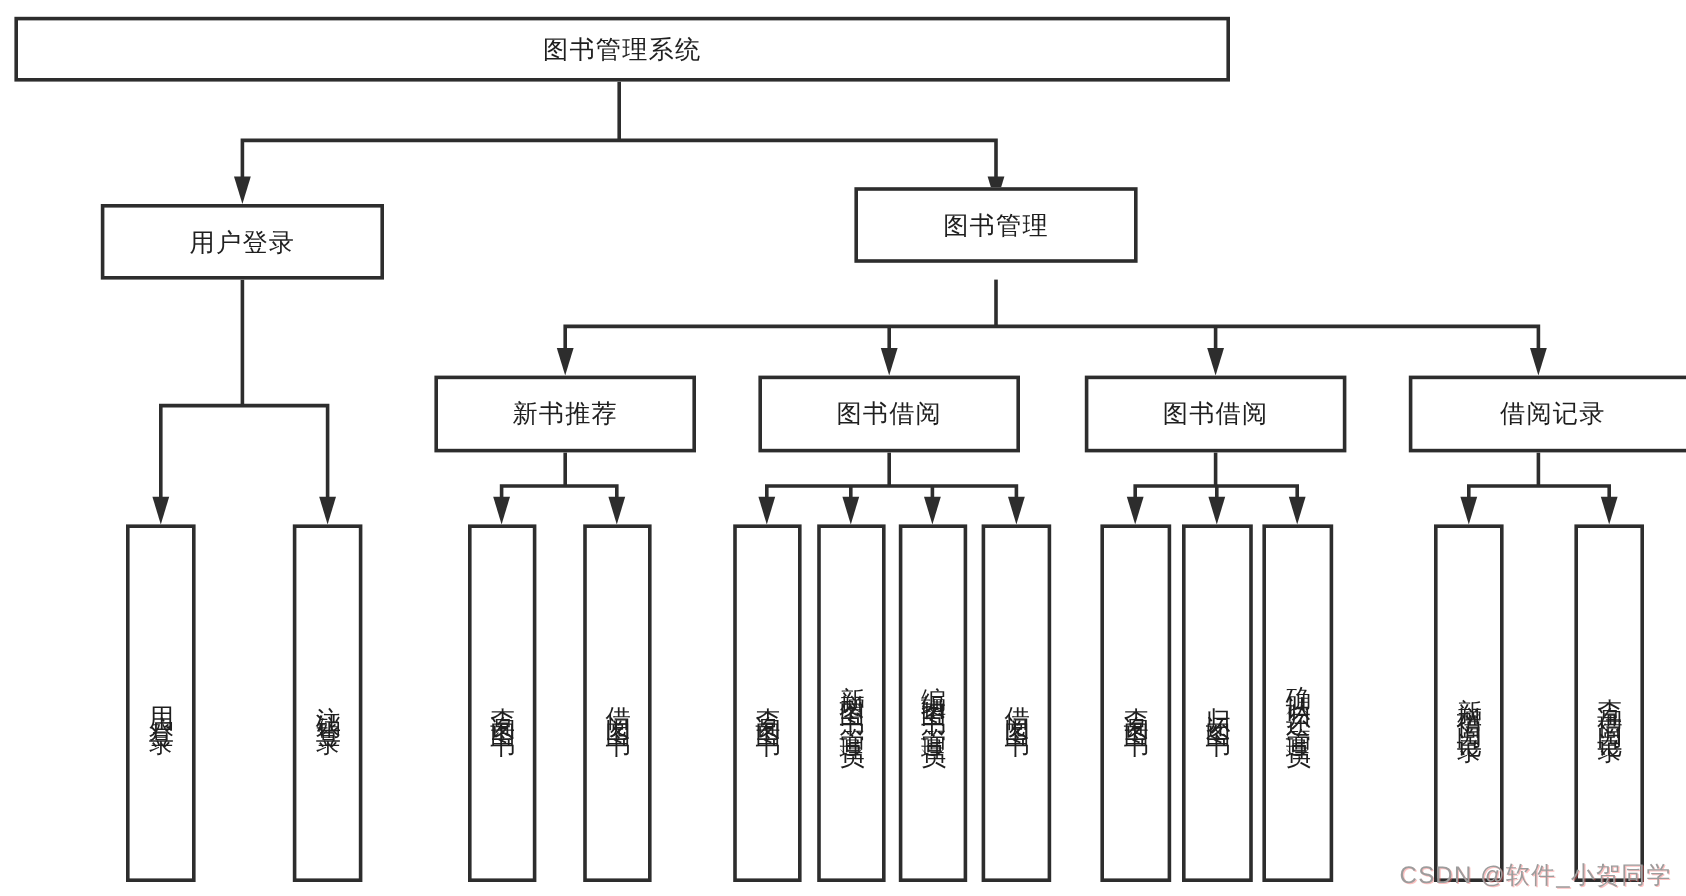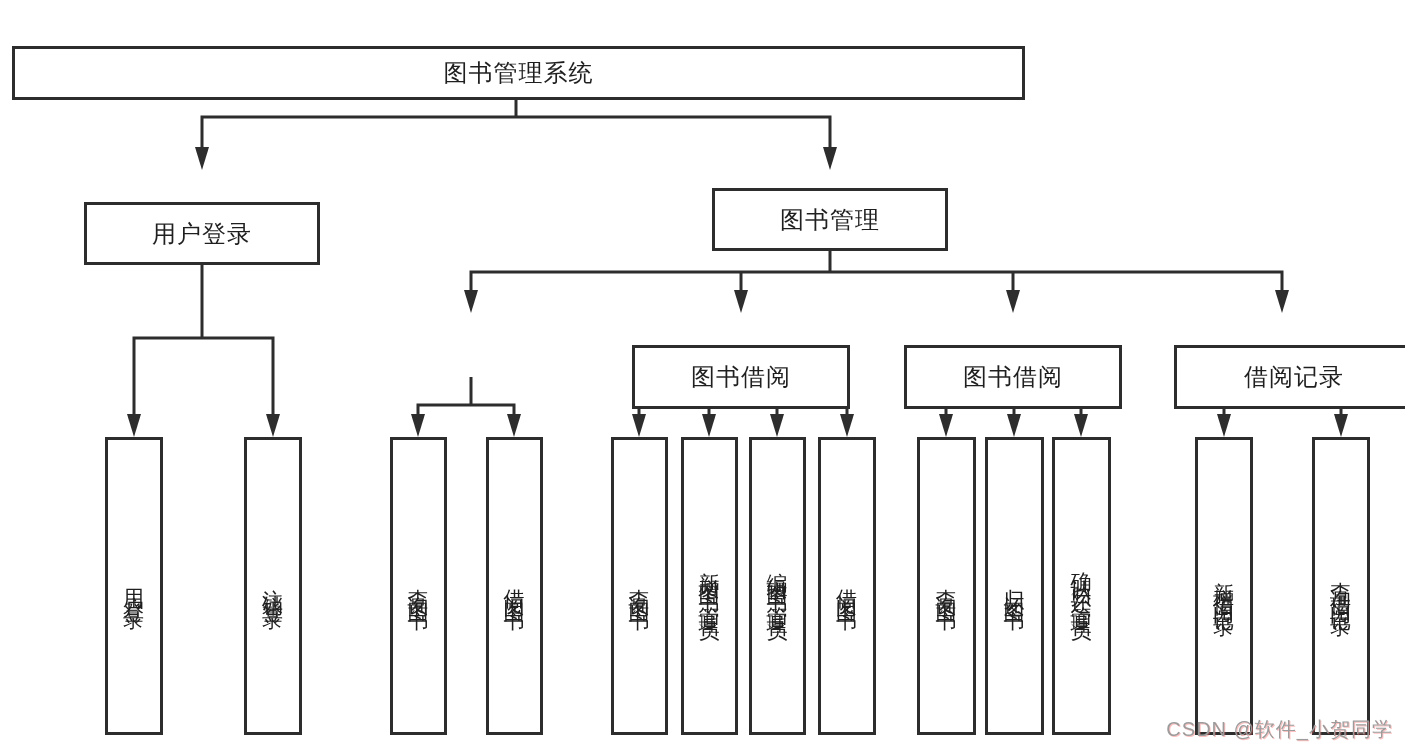--- a/index.html
+++ b/index.html
@@ -33,24 +33,23 @@
     fill: none;
   }
   .connectors polygon { fill: currentColor; }
   .node {
     position: absolute;
     border: 3px solid var(--line);
     background: var(--background);
     display: flex;
     align-items: center;
     justify-content: center;
-    font-size: 24px;
+    font-size: 21px;
     color: var(--text);
     letter-spacing: 1px;
-    margin-top: 32px;
   }
   .leaf {
     position: absolute;
     border: 3px solid var(--line);
     background: var(--background);
     display: flex;
     align-items: center;
     justify-content: center;
     top: 437px;
     height: 298px;
@@ -128,20 +127,21 @@
     <path d="M1224,416 L1224,405 L1341,405 L1341,416"></path>
     <polygon points="1217,414 1231,414 1224,437"></polygon>
     <polygon points="1334,414 1348,414 1341,437"></polygon>
   </svg>
 
   <div class="node" style="left:12px; top:14px; width:1013px; height:54px;">图书管理系统</div>
 
   <div class="node" style="left:84px; top:170px; width:236px; height:63px;">用户登录</div>
   <div class="node" style="left:712px; top:156px; width:236px; height:63px;">图书管理</div>
 
+  <div class="node" style="left:362px; top:313px; width:218px; height:64px;">新书推荐</div>
   <div class="node" style="left:632px; top:313px; width:218px; height:64px;">图书借阅</div>
   <div class="node" style="left:904px; top:313px; width:218px; height:64px;">图书借阅</div>
   <div class="node" style="left:1174px; top:313px; width:240px; height:64px;">借阅记录</div>
 
   <div class="leaf" style="left:105px; width:58px;">
     <span class="vtext">用户登录</span>
   </div>
   <div class="leaf" style="left:244px; width:58px;">
     <span class="vtext">注销登录</span>
   </div>

